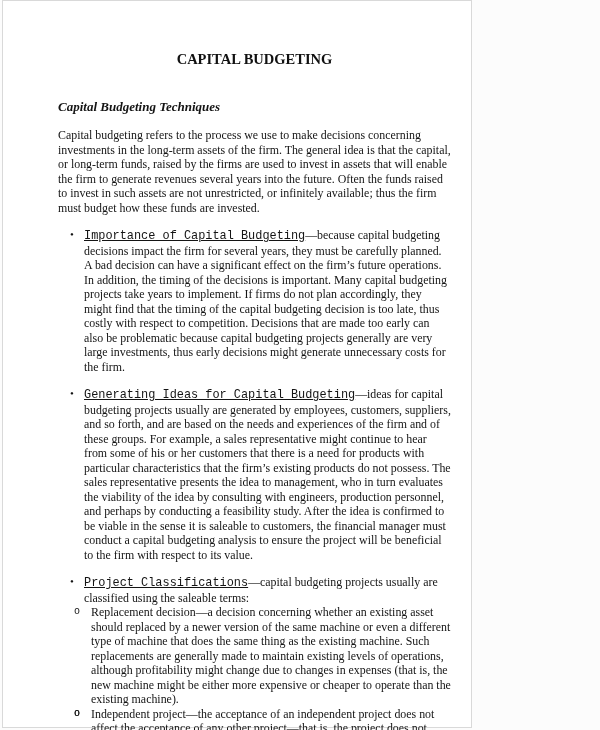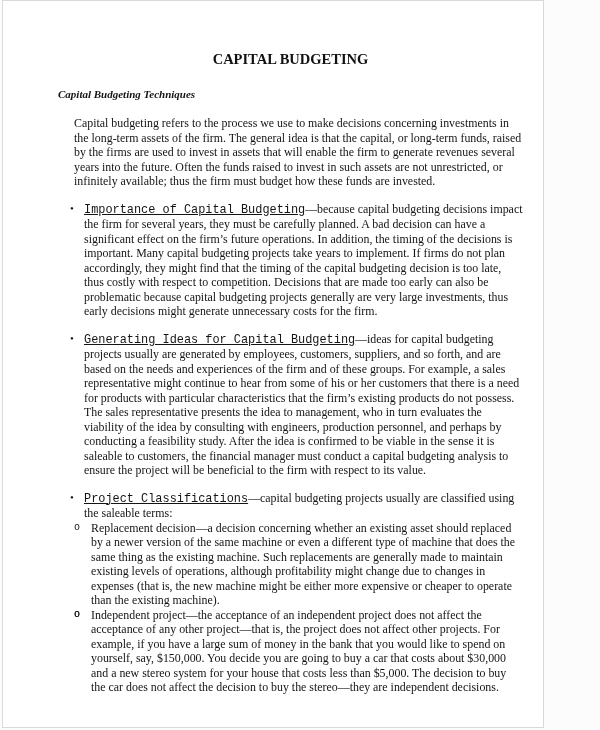--- a/index.html
+++ b/index.html
@@ -5,47 +5,47 @@
   * { margin: 0; padding: 0; box-sizing: border-box; }
   html, body {
     width: 600px; height: 730px;
     background: #fcfcfc;
     font-family: "Liberation Serif", "DejaVu Serif", serif;
     overflow: hidden;
   }
   .page {
     position: absolute;
     left: 2px; top: 0;
-    width: 542px; height: 728px;
+    width: 470px; height: 728px;
     background: #ffffff;
     border: 1px solid #d9d9d9;
   }
   .content {
     padding-left: 55px;
     padding-right: 20px;
     color: #141414;
     font-size: 11.9px;
     line-height: 14.5px;
   }
   .title {
     padding-top: 50px;
     text-align: center;
     font-weight: 700;
     font-size: 14.5px;
     line-height: 16px;
     color: #111;
   }
   .subtitle {
-    margin-top: 20px;
+    margin-top: 32px;
     font-weight: 700;
     font-style: italic;
-    font-size: 11px;
+    font-size: 13px;
     line-height: 15px;
   }
-  .intro { margin-top: 14px; margin-left: 16px; }
+  .intro { margin-top: 14px; }
   ul.b-list { list-style: none; margin: 0; }
   li.b-item {
     position: relative;
     padding-left: 26px;
     margin-top: 13px;
   }
   .b-marker {
     position: absolute;
     left: 12px; top: -1px;
     font-size: 11px;

